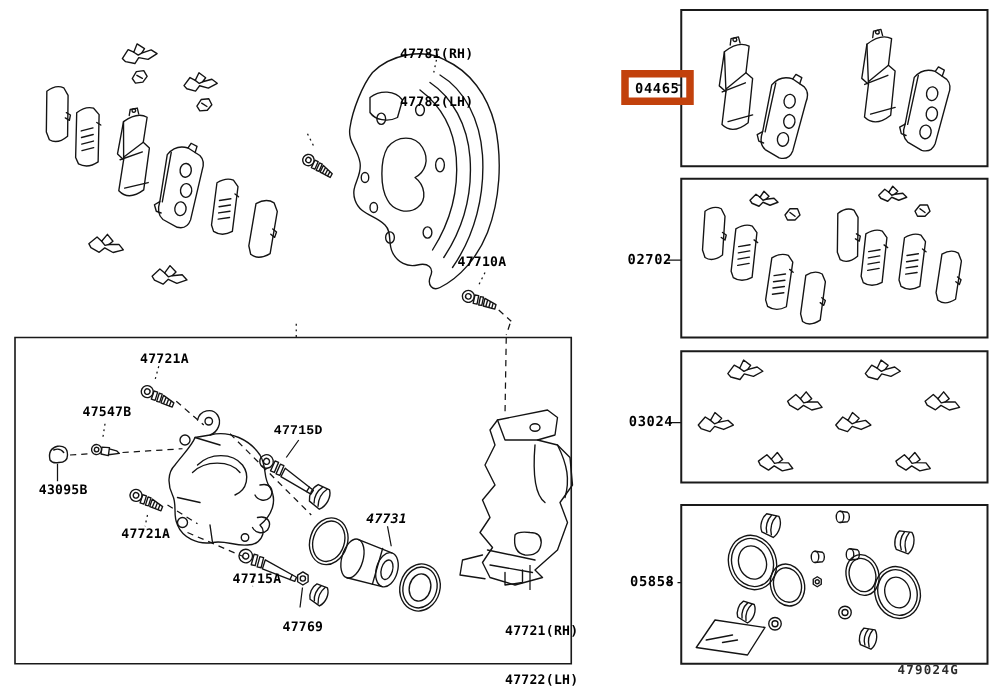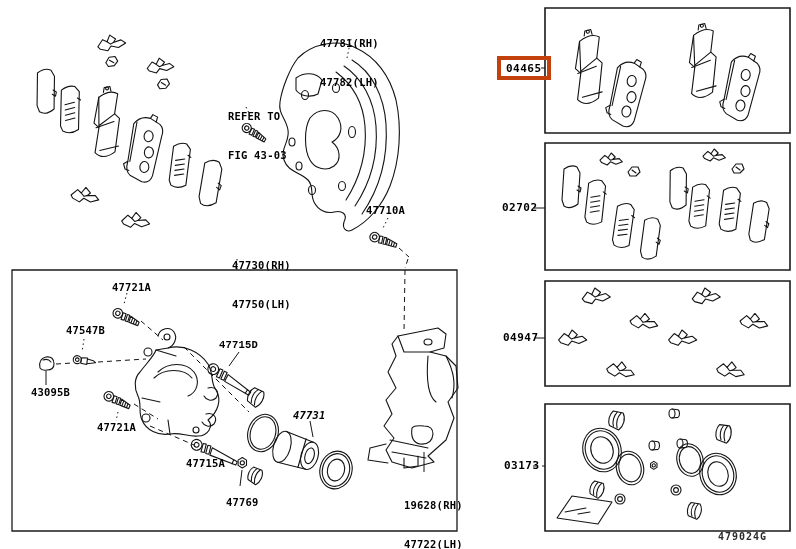--- a/index.html
+++ b/index.html
@@ -6,21 +6,21 @@
   .stage{position:relative;width:796px;height:549px;background:#ffffff;overflow:hidden;
          font-family:"DejaVu Sans Mono","Liberation Mono",monospace;}
   svg.art{position:absolute;left:0;top:0;}
   svg.art *{vector-effect:non-scaling-stroke;}
   .lineart{stroke:#141414;stroke-width:1.1;fill:none;stroke-linecap:round;stroke-linejoin:round;}
   .lbl{position:absolute;color:#000;font-weight:bold;font-size:10.5px;line-height:13px;
        letter-spacing:0.2px;white-space:pre;}
   .lbl span{display:block;}
   .kit-hot{position:absolute;font-weight:bold;font-size:11px;color:#000;
            padding:2px 5px 1px 5px;letter-spacing:0.5px;}
-  .kit-hot.highlight{border:4px solid #c2410c;}
+  .kit-hot.highlight{border:6px solid #c2410c;}
   .code{position:absolute;color:#2b2b2b;font-size:10px;font-weight:bold;letter-spacing:1px;}
 </style>
 </head>
 <body>
 
 <div class="stage">
 
 <svg class="art" width="796" height="549" viewBox="0 0 796 549">
   <defs>
     <g id="def-clip">
@@ -291,56 +291,48 @@
     <path d="M46,371 L46,385 M239,352 L229,366 M310,421 L313,437 M242,470 L240,486
       M424,452 L424,472 M541,68 L545,68 M534,208 L545,208 M535,338 L545,338"></path>
   </g>
 </svg>
 
 <div class="lbl" style="left:320px;top:11px;">
   <span>47781(RH)</span>
   <span>47782(LH)</span>
 </div>
 
-<div class="lbl" style="left:228px;top:84px;">
-  <span>REFER TO</span>
-  <span>FIG 43-03</span>
-</div>
 
 <div class="lbl" style="left:366px;top:204px;">47710A</div>
 
-<div class="lbl" style="left:232px;top:233px;">
-  <span>47730(RH)</span>
-  <span>47750(LH)</span>
-</div>
 
 <div class="lbl" style="left:112px;top:281px;">47721A</div>
 
 <div class="lbl" style="left:66px;top:324px;">47547B</div>
 
 <div class="lbl" style="left:31px;top:386px;">43095B</div>
 
 <div class="lbl" style="left:97px;top:421px;">47721A</div>
 
 <div class="lbl" style="left:219px;top:339px;font-family:Liberation Mono, monospace;">47715D</div>
 
 <div class="lbl" style="left:293px;top:409px;font-style:italic;">47731</div>
 
 <div class="lbl" style="left:186px;top:457px;">47715A</div>
 
 <div class="lbl" style="left:226px;top:496px;text-align:center;">47769</div>
 
 <div class="lbl" style="left:404px;top:473px;">
-  <span>19628(RH)</span>
+  <span>47721(RH)</span>
   <span>47722(LH)</span>
 </div>
 
 <div class="kit-hot highlight" style="left:497px;top:56px;">04465</div>
 
 <div class="kit-hot" style="left:497px;top:199px;">02702</div>
 
-<div class="kit-hot" style="left:498px;top:329px;">04947</div>
-
-<div class="kit-hot" style="left:499px;top:457px;">03173</div>
+<div class="kit-hot" style="left:498px;top:329px;">03024</div>
+
+<div class="kit-hot" style="left:499px;top:457px;">05858</div>
 
 <div class="code" style="left:718px;top:531px;">479024G</div>
 
 </div>
 
 </body></html>

